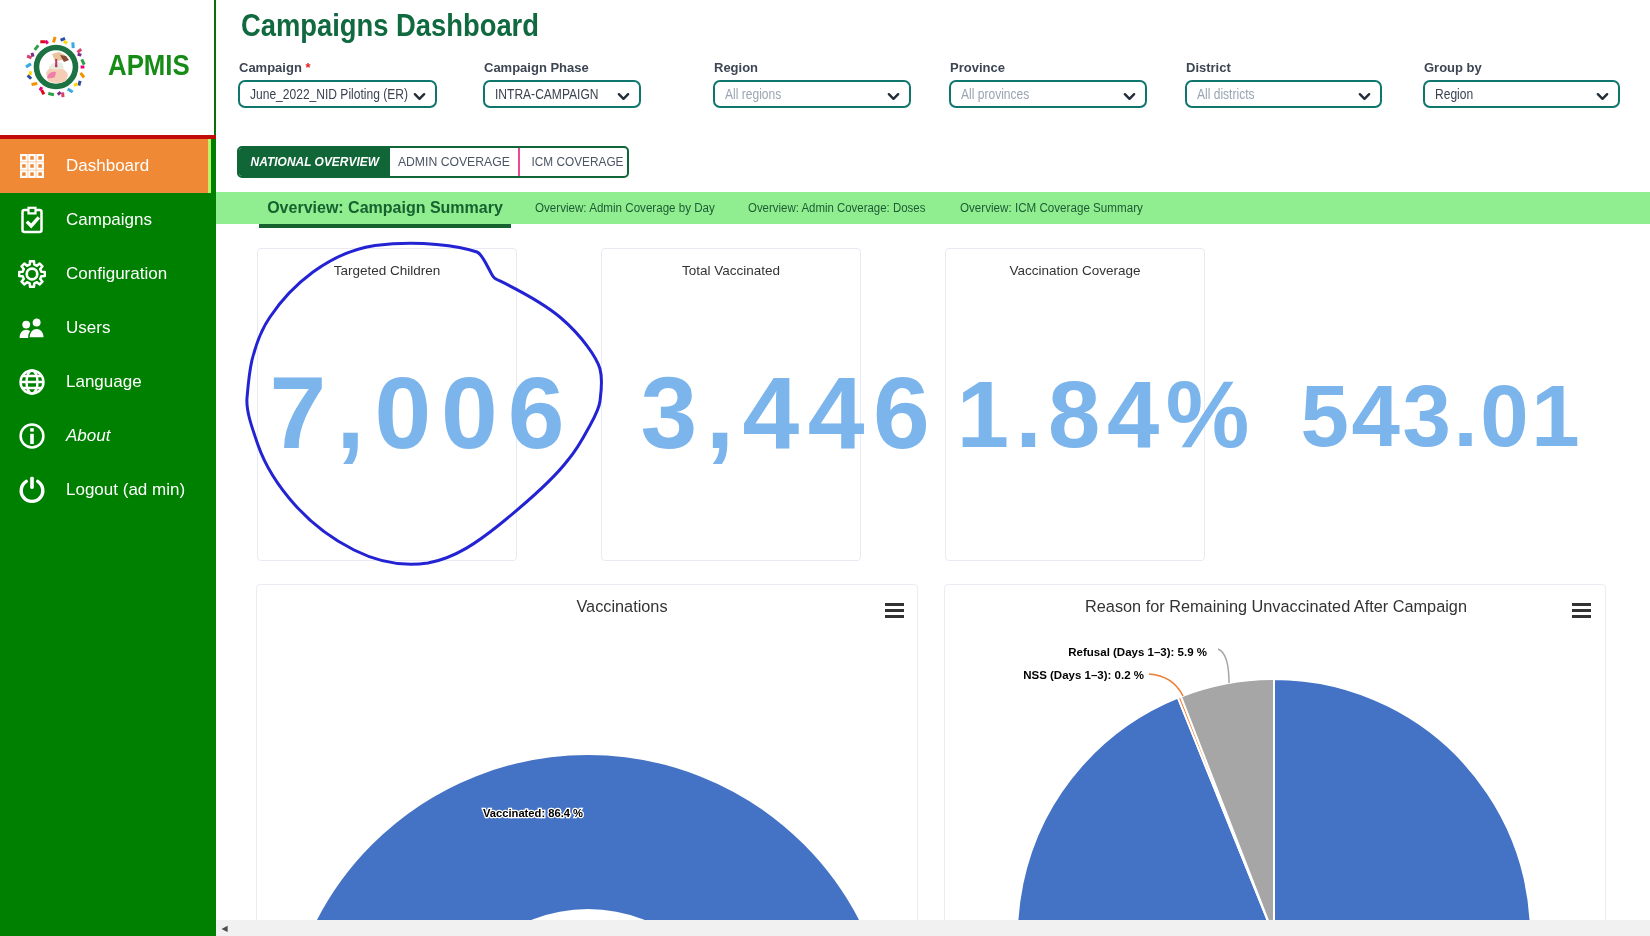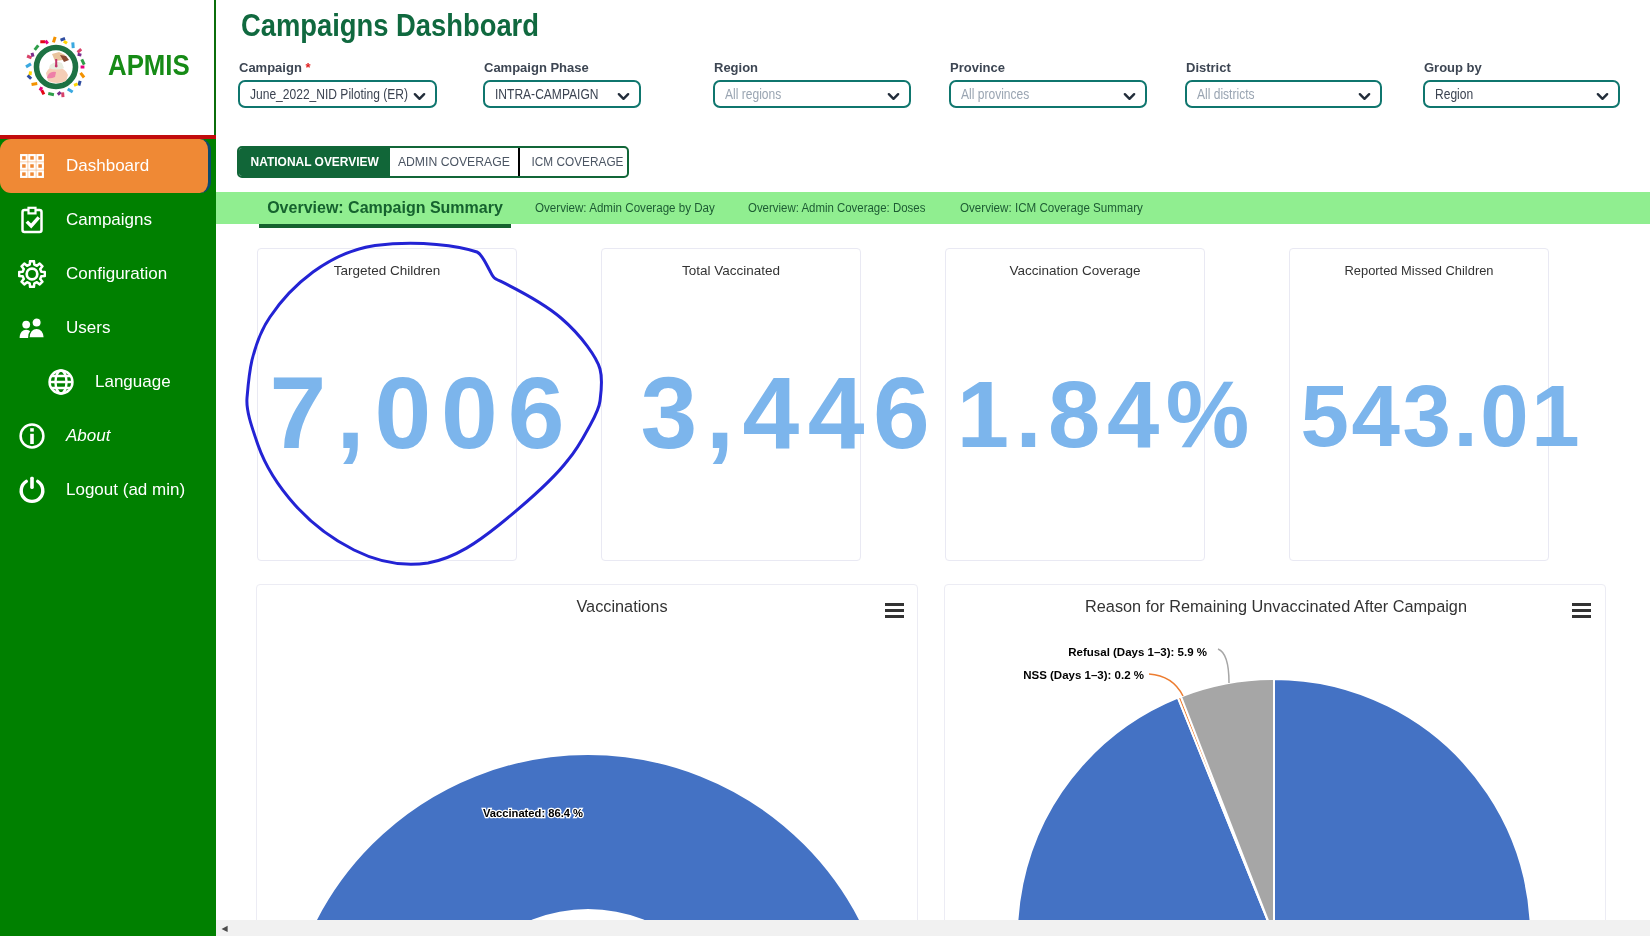--- a/index.html
+++ b/index.html
@@ -9,38 +9,38 @@
 .abs { position:absolute; }
 
 
 #sidebar { position:absolute; left:0; top:0; width:216px; height:936px; background:#008000; }
 #sbhead { position:absolute; left:0; top:0; width:216px; height:135px; background:#fff; border-right:2px solid #0b6e0b; }
 #apmis { position:absolute; left:108px; top:48px; font-size:30px; font-weight:bold; color:#168b16; transform:scaleX(0.86); transform-origin:0 0; }
 #redline { position:absolute; left:0; top:135px; width:216px; height:4px; background:#c20c0c; }
 .mitem { position:absolute; left:0; width:216px; height:54px; color:#fff; }
 .mitem .lbl { position:absolute; left:66px; top:50%; transform:translateY(-50%); font-size:17px; }
 .mitem .ic { position:absolute; left:18px; top:50%; transform:translateY(-50%); width:28px; height:28px; }
-#mi-dash { background:#ef8935; width:211px; border-right:3px solid #0c4a6e;border-radius:11px; }
+#mi-dash { background:#ef8935; width:211px; border-right:3px solid #bef264; }
 
 
 #title { position:absolute; left:241px; top:7px; font-size:32px; font-weight:bold; color:#10693f; transform:scaleX(0.855); transform-origin:0 0; white-space:nowrap; }
 .flabel { position:absolute; top:60px; font-size:13px; font-weight:bold; color:#3d4653; }
 .flabel .req { color:#e02020; }
 .fsel { position:absolute; top:80px; height:28px; border:2px solid #0f766e; border-radius:7px;
   background:#fff; font-size:14px; color:#3b4351; line-height:24px; padding-left:10px; white-space:nowrap; overflow:hidden; }
 .fsel .tx { display:inline-block; transform:scaleX(0.86); transform-origin:0 50%; }
 .fsel.ph { color:#9aa5b2; }
 .fsel svg { position:absolute; right:9px; top:8px; }
 
 
 #tabs { position:absolute; left:237px; top:146px; height:32px; border:2px solid #116638; border-radius:5px; background:#fff; }
 .tab { position:absolute; top:0; height:28px; line-height:28px; text-align:center; font-size:13px; color:#4b5563; white-space:nowrap; }
-#tab1 { left:0; width:151px; background:#116638; color:#fff; font-weight:bold; border-radius:3px 0 0 3px; }
+#tab1 { left:0; width:151px; background:#116638; color:#fff; font-weight:bold; border-radius:3px 0 0 3px;font-style:italic; }
 #tab2 { left:151px; width:128px; font-size:13.5px; }
-#tab3 { left:279px; width:118px; border-left:2px solid #000000; font-size:13.5px; }
+#tab3 { left:279px; width:118px; border-left:2px solid #ec4899; font-size:13.5px; }
 
 
 #subbar { position:absolute; left:216px; top:192px; width:1434px; height:32px; background:#90ee90; }
 #sub1 { position:absolute; left:259px; top:192px; width:252px; height:32px; line-height:32px; text-align:center;
   font-size:16px; font-weight:bold; color:#15622e; }
 #sub1u { position:absolute; left:259px; top:224px; width:252px; height:4px; background:#15622e; }
 .sub { position:absolute; top:192px; height:32px; line-height:32px; font-size:12.5px; color:#1d5c33; white-space:nowrap; }
 
 
 .card { position:absolute; top:248px; width:260px; height:313px; background:#fff; border:1px solid #e9e9f3; border-radius:4px; }
@@ -107,23 +107,20 @@
   <div class="sub" style="left:960px;"><span style="display:inline-block;transform:scaleX(0.93);transform-origin:0 50%;">Overview: ICM Coverage Summary</span></div>
 
   <div class="card" style="left:257px;">
       <div class="ctitle">Targeted Children</div>
     </div>
   <div class="card" style="left:601px;">
       <div class="ctitle">Total Vaccinated</div>
     </div>
   <div class="card" style="left:945px;">
       <div class="ctitle">Vaccination Coverage</div>
-    </div>
-  <div class="card" style="left:1289px;">
-      <div class="ctitle" style="font-size:12.9px;">Reported Missed Children</div>
     </div>
 
   <div class="cnum" id="num1" style="left:257px; width:320px; font-size:102px; letter-spacing:9.9px; text-indent:9.9px; top:355px;">7,006</div>
   <div class="cnum" id="num2" style="left:601px; width:320px; font-size:102px; letter-spacing:8.5px; text-indent:8.5px; top:355px;padding-left:31px;">3,446</div>
   <div class="cnum" id="num3" style="left:943px; width:320px; font-size:94px; letter-spacing:6.5px; text-indent:6.5px; top:361px;">1.84%</div>
   <div class="cnum" id="num4" style="left:1280px; width:320px; font-size:87px; letter-spacing:2.6px; text-indent:2.6px; top:366px;">543.01</div>
 
   <div class="chcard" style="left:256px; width:662px;"></div>
   <div class="chcard" style="left:944px; width:662px;"></div>
   <div class="chtitle" style="left:256px; width:732px;">Vaccinations</div>
@@ -260,21 +257,21 @@
         <span class="lbl">Users</span>
       <svg class="ic" viewBox="0 0 28 28" fill="#fff">
         <circle cx="8.2" cy="10.6" r="3.9"></circle>
           <path d="M1.6 24 c0-5.4 3.1-8.2 6.6-8.2 s6.6 2.8 6.6 8.2 z"></path>
         <g stroke="#008000" stroke-width="1.4">
         <circle cx="18.6" cy="8.6" r="4.7"></circle>
             <path d="M10.8 24 c0-6.4 3.6-9.8 7.8-9.8 s7.8 3.4 7.8 9.8 z"></path>
         </g>
       </svg>
       </div>
-    <div class="mitem" style="top:355px;margin-left:29px;">
+    <div class="mitem" style="top:355px;">
         <span class="lbl">Language</span>
       <svg class="ic" viewBox="0 0 28 28">
           <g fill="none" stroke="#fff" stroke-width="2.4">
         <circle cx="14" cy="14" r="11.5"></circle>
         <ellipse cx="14" cy="14" rx="5.5" ry="11.5"></ellipse>
         <path d="M2.5 14 h23 M4.3 8 h19.4 M4.3 20 h19.4"></path>
       </g>
         </svg>
       </div>
     <div class="mitem" style="top:409px;font-style:italic;">

